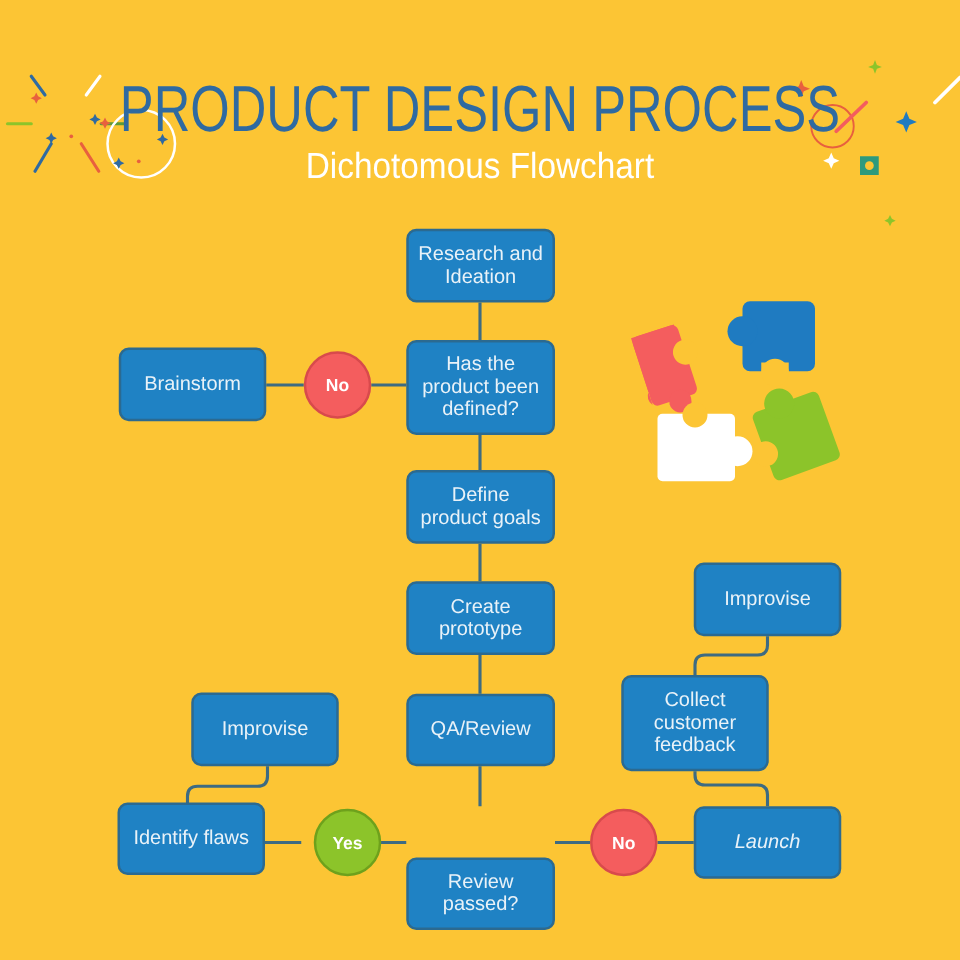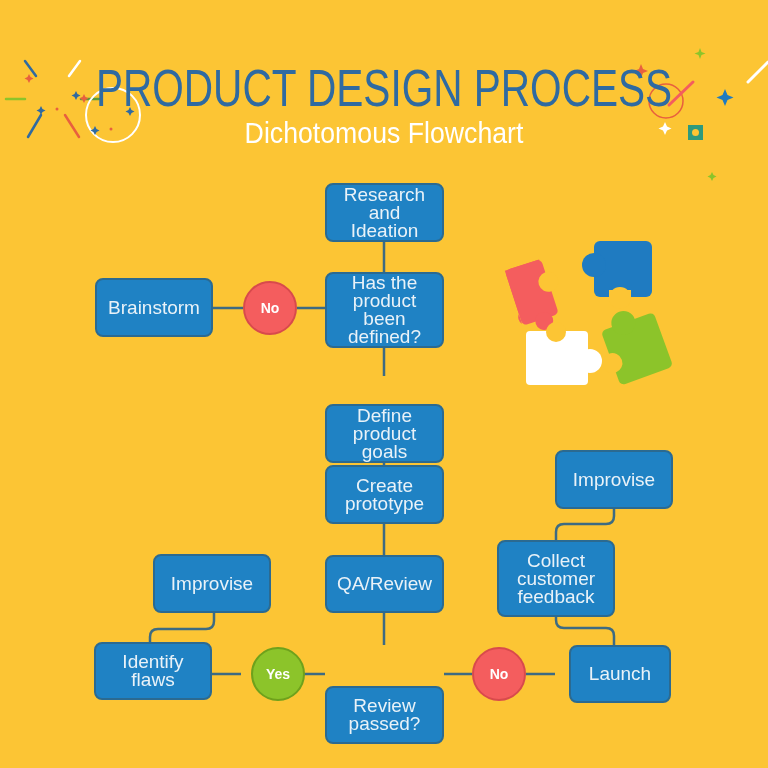--- a/index.html
+++ b/index.html
@@ -1,21 +1,21 @@
 <!DOCTYPE html>
 <html><head>
 <meta charset="utf-8">
 <style>
   html, body { margin: 0; padding: 0; }
   body { width: 768px; height: 768px; overflow: hidden; background: #fcc534; font-family: "Liberation Sans", sans-serif; }
   #canvas { position: relative; width: 768px; height: 768px; background: #fcc534; padding-left: 47px; }
   .title { position: absolute; left: 0; top: 58px; width: 768px; text-align: center; color: #2f6aa1; font-family: "Liberation Sans", sans-serif; font-size: 52px; font-weight: normal; letter-spacing: 0px; transform: scaleX(0.78); transform-origin: 384px 0; line-height: 60px; }
   .subtitle { position: absolute; left: 0; top: 113px; width: 768px; text-align: center; color: #ffffff; font-size: 29px; line-height: 40px; transform: scaleX(0.92); transform-origin: 384px 0; }
   svg.layer { position: absolute; left: 0; top: 0; }
-  .box { position: absolute; box-sizing: border-box; background: #1f82c4; border: 2px solid #2b6a91; border-radius: 8px; color: #e9f2f8; display: flex; align-items: center; justify-content: center; text-align: center; font-size: 19px; line-height: 18px; padding: 0 6px; white-space: pre-line; cursor: pointer; }
+  .box { position: absolute; box-sizing: border-box; background: #1f82c4; border: 2px solid #2b6a91; border-radius: 8px; color: #e9f2f8; display: flex; align-items: center; justify-content: center; text-align: center; font-size: 16px; line-height: 18px; padding: 0 6px; white-space: pre-line; cursor: pointer; }
   .circle { position: absolute; box-sizing: border-box; width: 54px; height: 54px; border-radius: 50%; display: flex; align-items: center; justify-content: center; color: #ffffff; font-weight: bold; font-size: 14px; cursor: pointer; }
   .circle.no { background: #f45d5e; border: 2px solid #d84a4c; }
   .circle.yes { background: #8cc42a; border: 2px solid #6ea11c; }
 </style>
 </head>
 <body>
 
 <div id="canvas">
 
   <svg class="layer" width="768" height="768">
@@ -102,30 +102,30 @@
       <path d="M556 617 v3 q0 8 8 8 h42 q8 0 8 8 v9"></path>
     </g>
   </svg>
 
   <div class="box" style="left:325px;top:183px;width:119px;height:59px;">Research and
 Ideation</div>
   <div class="box" style="left:325px;top:272px;width:119px;height:76px;">Has the
 product been
 defined?</div>
   <div class="box" style="left:95px;top:278px;width:118px;height:59px;">Brainstorm</div>
-  <div class="box" style="left:325px;top:376px;width:119px;height:59px;margin-top:28px;">Define
+  <div class="box" style="left:325px;top:376px;width:119px;height:59px;">Define
 product goals</div>
   <div class="box" style="left:325px;top:465px;width:119px;height:59px;">Create
 prototype</div>
   <div class="box" style="left:325px;top:555px;width:119px;height:58px;">QA/Review</div>
   <div class="box" style="left:325px;top:645px;width:119px;height:58px;margin-top:41px;">Review
 passed?</div>
   <div class="box" style="left:94px;top:642px;width:118px;height:58px;">Identify flaws</div>
   <div class="box" style="left:153px;top:554px;width:118px;height:59px;">Improvise</div>
-  <div class="box" style="left:569px;top:645px;width:102px;height:58px;">Launch</div>
+  <div class="box" style="left:555px;top:645px;width:118px;height:58px;font-style:italic;">Launch</div>
   <div class="box" style="left:497px;top:540px;width:118px;height:77px;">Collect
 customer
 feedback</div>
   <div class="box" style="left:555px;top:450px;width:118px;height:59px;">Improvise</div>
 
   <div class="circle no" style="left:243px;top:281px;">No</div>
   <div class="circle yes" style="left:251px;top:647px;">Yes</div>
   <div class="circle no" style="left:472px;top:647px;">No</div>
 
 </div>

